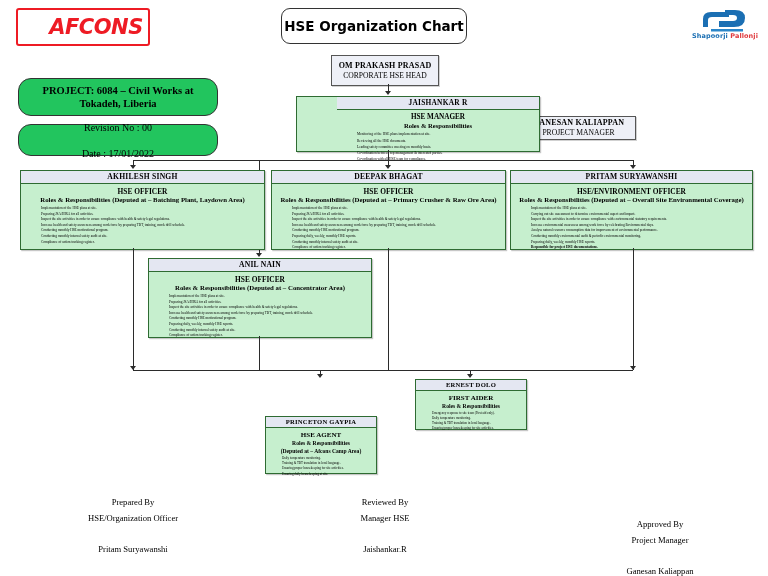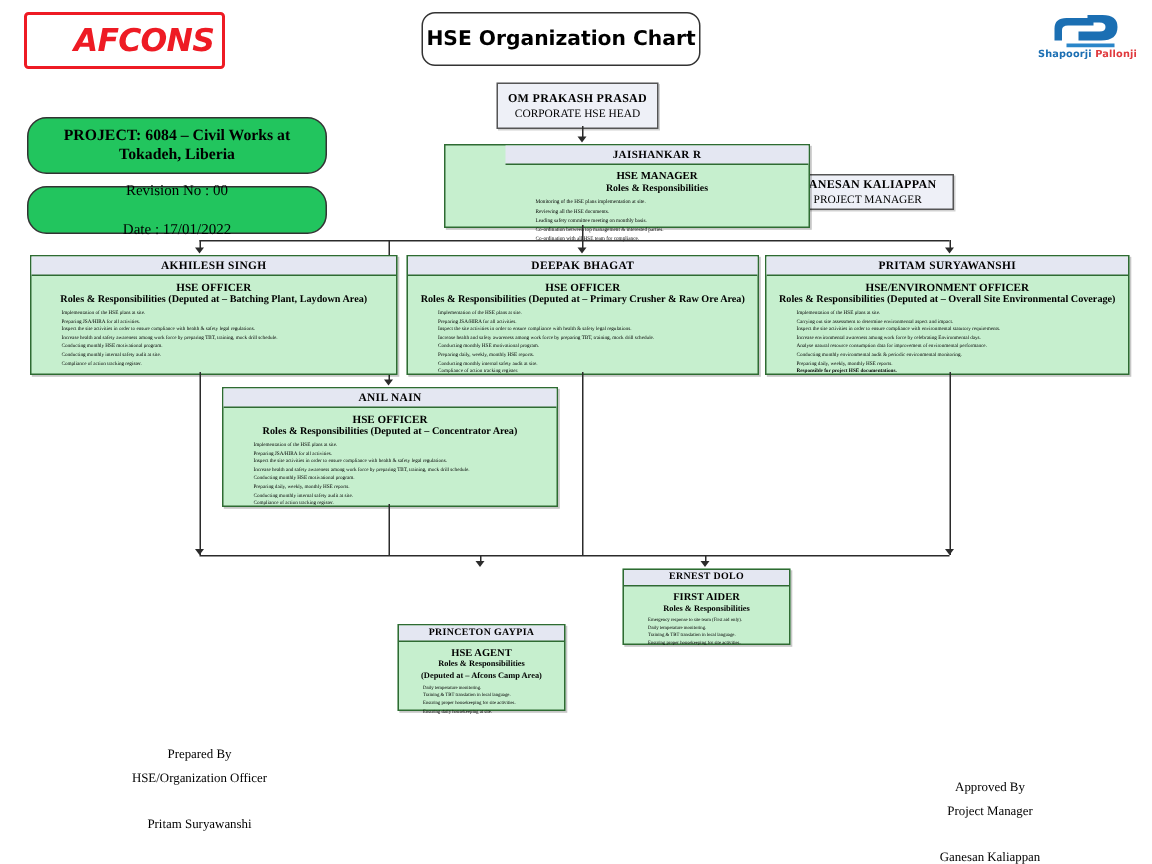--- a/index.html
+++ b/index.html
@@ -329,19 +329,24 @@
         <li>Ensuring proper housekeeping for site activities.</li>
       </ul>
     </div>
   </div>
 
   <div class="abs sig sig-a">
     <span class="r1">Prepared By</span>
     <span class="r2">HSE/Organization Officer</span>
     <span class="r3">Pritam Suryawanshi</span>
   </div>
+  <div class="abs sig sig-b">
+    <span class="r1">Reviewed By</span>
+    <span class="r2">Manager HSE</span>
+    <span class="r3">Jaishankar.R</span>
+  </div>
   <div class="abs sig sig-c">
     <span class="r1">Approved By</span>
     <span class="r2">Project Manager</span>
     <span class="r3">Ganesan Kaliappan</span>
   </div>
 
 </div>
 
 </body></html>

